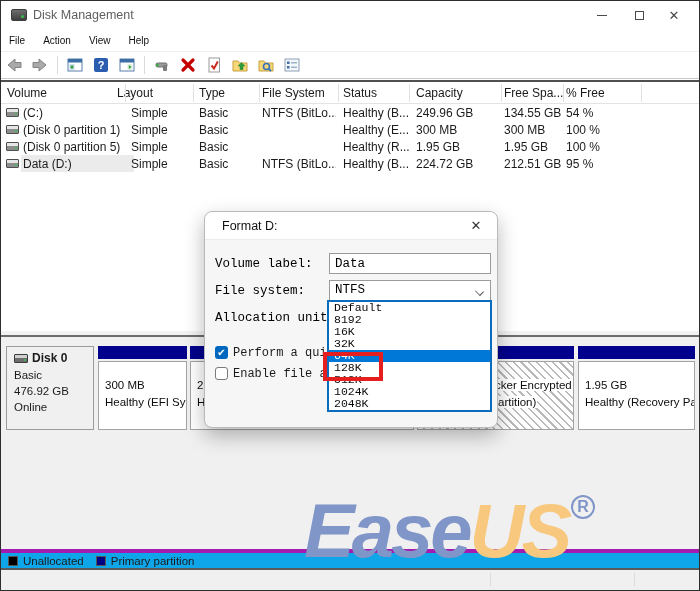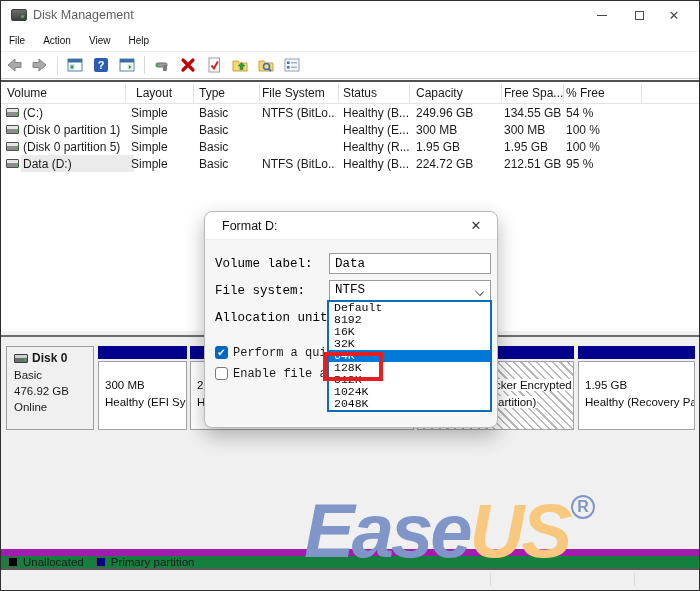--- a/index.html
+++ b/index.html
@@ -66,21 +66,21 @@
   .pl1,.pl2{position:absolute;left:6px;white-space:nowrap;font-size:11.5px;color:#0d0d0d;}
   .pl1{top:17px;} .pl2{top:34px;}
   .hatch .pl1,.hatch .pl2{background:#fff;padding:0 1px;}
   .p3 .pl1{left:76px;} .p3 .pl2{left:79px;}
 
   
   .remnant{position:absolute;left:214px;top:403px;width:100px;height:3px;
            background:repeating-linear-gradient(90deg,#8a8a8a 0 2px,transparent 2px 8px);}
 
   
-  .legend{position:absolute;left:0;top:548px;width:100%;height:19px;border-top:7px solid #a21caf;background:#15803d;display:flex;align-items:center;padding-left:7px;}
+  .legend{position:absolute;left:0;top:548px;width:100%;height:19px;border-top:4px solid #a21caf;background:#0ea5e9;display:flex;align-items:center;padding-left:7px;}
   .sq{width:10px;height:10px;border:1px solid #555;margin-right:5px;}
   .sq-un{background:var(--legend-black);} .sq-pr{background:var(--legend-navy);}
   .legend span.lab{font-size:11.5px;margin-right:12px;}
   .legend-sep{position:absolute;left:0;top:567px;width:100%;height:2px;background:#5a5a5a;}
   .statusbar{position:absolute;left:0;top:569px;width:100%;height:20px;background:#f0f0f0;}
   .sb-div{position:absolute;top:3px;width:1px;height:13px;background:#dadada;}
 
   
   .watermark{position:absolute;left:303px;top:492px;z-index:30;font-style:italic;font-weight:bold;
              font-size:76px;letter-spacing:-3px;line-height:1;user-select:none;}
@@ -221,21 +221,21 @@
           <rect x="8" y="6" width="6" height="1.5" fill="#9db4c9"></rect>
           <rect x="4" y="10" width="2.5" height="2.5" fill="#3b6ea5"></rect>
           <rect x="8" y="10.5" width="6" height="1.5" fill="#9db4c9"></rect>
         </svg>
     </div>
   </div>
 
   <div class="listview">
     <div class="lv-header">
       <span class="hcell" style="left:6px">Volume</span>
-      <span class="hcell" style="left:135px">Layout</span>
+      <span class="hcell" style="left:116px">Layout</span>
       <span class="hcell" style="left:198px">Type</span>
       <span class="hcell" style="left:261px">File System</span>
       <span class="hcell" style="left:342px">Status</span>
       <span class="hcell" style="left:415px">Capacity</span>
       <span class="hcell" style="left:503px">Free Spa...</span>
       <span class="hcell" style="left:565px">% Free</span>
       <i class="hdiv" style="left:124px"></i>
         <i class="hdiv" style="left:192px"></i>
         <i class="hdiv" style="left:258px"></i>
       <i class="hdiv" style="left:337px"></i>

